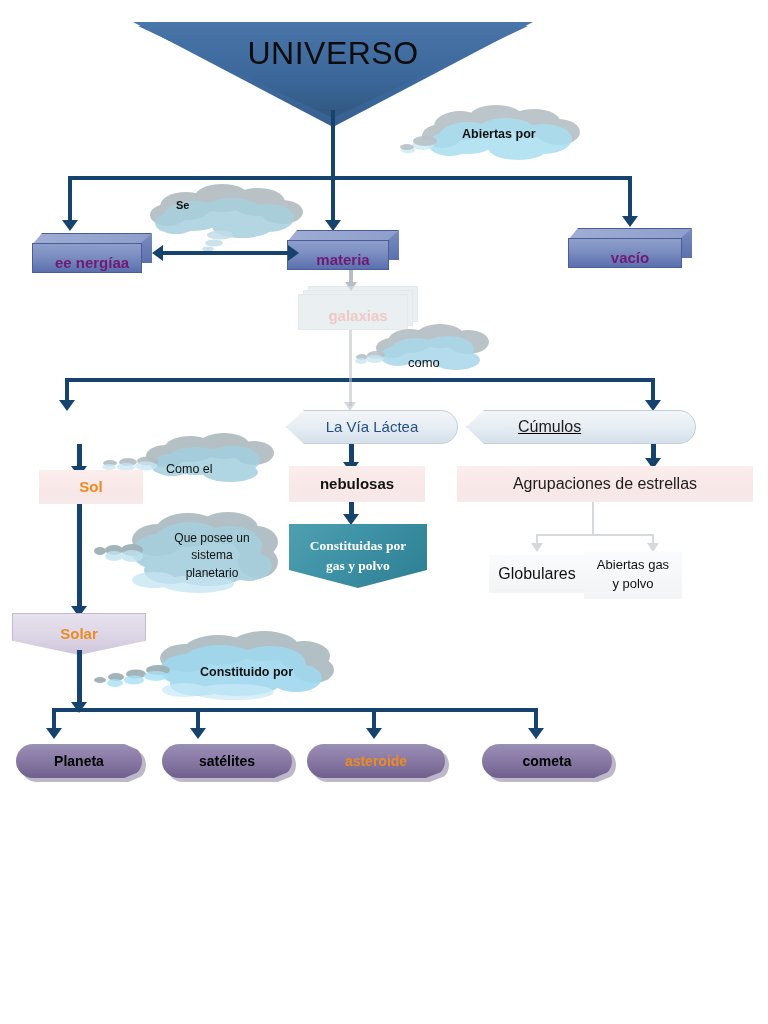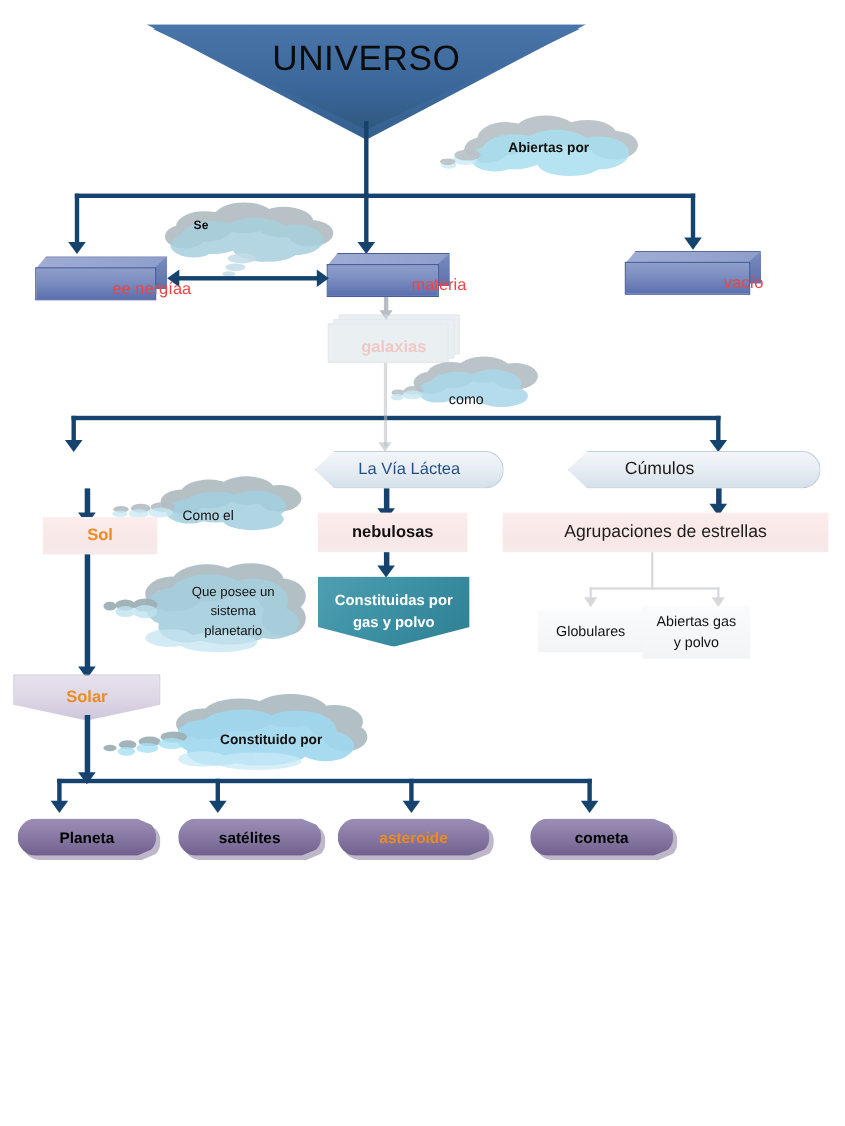--- a/index.html
+++ b/index.html
@@ -53,21 +53,21 @@
     clip-path:polygon(10px 0,100% 0,calc(100% - 10px) 100%,0 100%);
     border-top:1px solid #4b5d99;
   }
   .box3d .side{
     position:absolute;right:0;top:0;width:11px;bottom:10px;
     background:linear-gradient(180deg,#7a8cbf 0%,#5c70ad 100%);
     clip-path:polygon(0 10px,100% 0,100% calc(100% - 0px),0 100%);
   }
   .box3d .lbl{
     position:absolute;left:0;right:10px;top:10px;bottom:0;
-    font-size:15px;color:#ef4444;font-weight:400;padding-left:46px;
+    font-size:15px;color:#701a75;font-weight:700;
   }
 
   
   .galaxias{left:298px;top:286px;width:120px;height:44px;opacity:.55;border-radius:21px;}
   .galaxias .sh{
     position:absolute;background:#d9e2e8;border:1px solid #cfd8de;
   }
   .galaxias .s1{left:10px;top:0;width:108px;height:34px;}
   .galaxias .s2{left:5px;top:4px;width:108px;height:34px;}
   .galaxias .s3{left:0;top:8px;width:108px;height:34px;
@@ -221,21 +221,21 @@
     <div class="lbl" style="justify-content:flex-start;align-items:flex-start;padding-left:30px;padding-top:17px;font-weight:700;font-size:11px;">Se</div>
   </div>
 
   <div class="node box3d" style="left:32px;top:233px;width:120px;">
     <div class="top"></div>
     <div class="side"></div>
     <div class="face"></div>
     <div class="lbl">ee nergíaa</div>
   </div>
 
-  <div class="node box3d" style="left:297px;top:230px;width:112px;">
+  <div class="node box3d" style="left:287px;top:230px;width:112px;">
     <div class="top"></div>
     <div class="side"></div>
     <div class="face"></div>
     <div class="lbl">materia</div>
   </div>
 
   <div class="node box3d" style="left:568px;top:228px;width:124px;">
     <div class="top"></div>
     <div class="side"></div>
     <div class="face"></div>
@@ -291,21 +291,21 @@
   <div class="arrow" style="left:645px;top:400px;"></div>
   <div class="ln gray" style="left:349px;top:378px;width:3px;height:28px;opacity:.55;"></div>
   <div class="arrow gray sm" style="left:344px;top:402px;opacity:.6;"></div>
 
 
   <div class="node capsule" style="left:286px;top:410px;width:172px;">
     <div class="body"></div>
     <div class="lbl" style="color:#244f86;">La Vía  Láctea</div>
   </div>
 
-  <div class="node capsule" style="left:516px;top:410px;width:230px;">
+  <div class="node capsule" style="left:466px;top:410px;width:230px;text-decoration:underline;">
     <div class="body"></div>
     <div class="lbl" style="color:#1c1c1c;font-size:16px;justify-content:flex-start;padding-left:52px;">Cúmulos</div>
   </div>
 
   <div class="ln" style="left:77px;top:444px;width:5px;height:26px;"></div>
   <div class="arrow" style="left:71px;top:466px;"></div>
 
   <div class="cloud" style="left:90px;top:432px;width:186px;height:52px;">
     <svg width="186" height="52" viewBox="0 0 186 52">
       <g fill="#b2bdc2" opacity="0.95">
@@ -384,21 +384,21 @@
   <div class="arrow" style="left:343px;top:462px;"></div>
 
   <div class="node pinkbox" style="left:289px;top:466px;width:136px;height:36px;">
     <div class="body"></div>
     <div class="lbl" style="font-weight:700;font-size:15px;color:#111;">nebulosas</div>
   </div>
 
   <div class="ln" style="left:349px;top:502px;width:5px;height:16px;"></div>
   <div class="arrow" style="left:343px;top:514px;"></div>
 
-  <div class="node tealbox" style="left:289px;top:524px;width:138px;height:64px;">
+  <div class="node tealbox" style="left:289px;top:524px;width:138px;height:64px;font-family:Liberation Serif, serif;">
     <div class="body"></div>
     <div class="lbl" style="flex-direction:column;line-height:1.5;">
       <span>Constituidas por</span>
       <span>gas y polvo</span>
     </div>
   </div>
 
   <div class="ln" style="left:651px;top:444px;width:5px;height:18px;"></div>
   <div class="arrow" style="left:645px;top:458px;"></div>
 
@@ -409,21 +409,21 @@
 
   <div class="ln lgray" style="left:592px;top:502px;width:2px;height:34px;"></div>
   <div class="ln lgray" style="left:536px;top:534px;width:118px;height:2px;"></div>
   <div class="ln lgray" style="left:536px;top:534px;width:2px;height:12px;"></div>
   <div class="ln lgray" style="left:652px;top:534px;width:2px;height:12px;"></div>
   <div class="arrow lgray sm" style="left:531px;top:543px;"></div>
   <div class="arrow lgray sm" style="left:647px;top:543px;"></div>
 
   <div class="node graybox" style="left:489px;top:555px;width:96px;height:38px;">
     <div class="body"></div>
-    <div class="lbl" style="font-size:13px;color:#111;">Globulares</div>
+    <div class="lbl" style="font-size:16px;color:#111;">Globulares</div>
   </div>
 
   <div class="node graybox" style="left:584px;top:551px;width:98px;height:48px;">
     <div class="body"></div>
     <div class="lbl" style="flex-direction:column;font-size:13px;color:#111;line-height:1.45;">
       <span>Abiertas gas</span>
       <span>y polvo</span>
     </div>
   </div>
 

